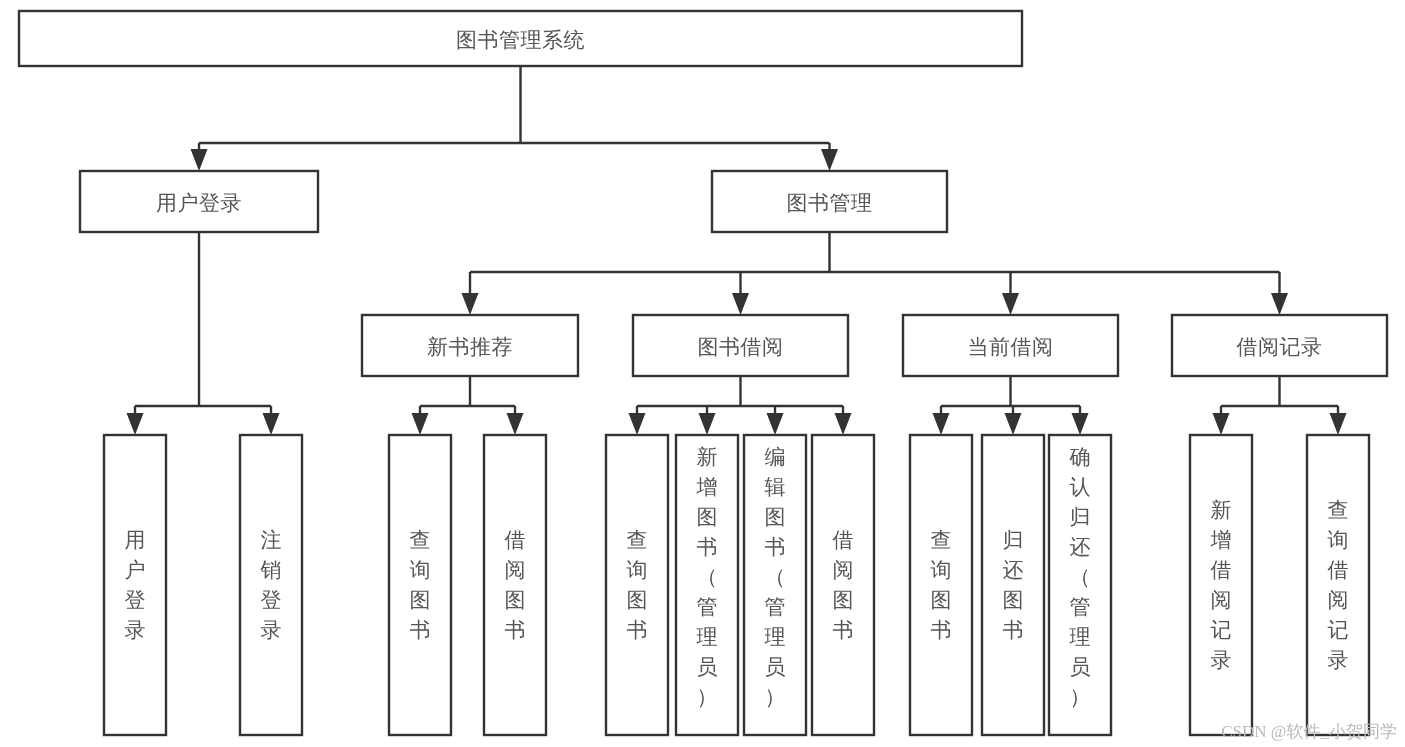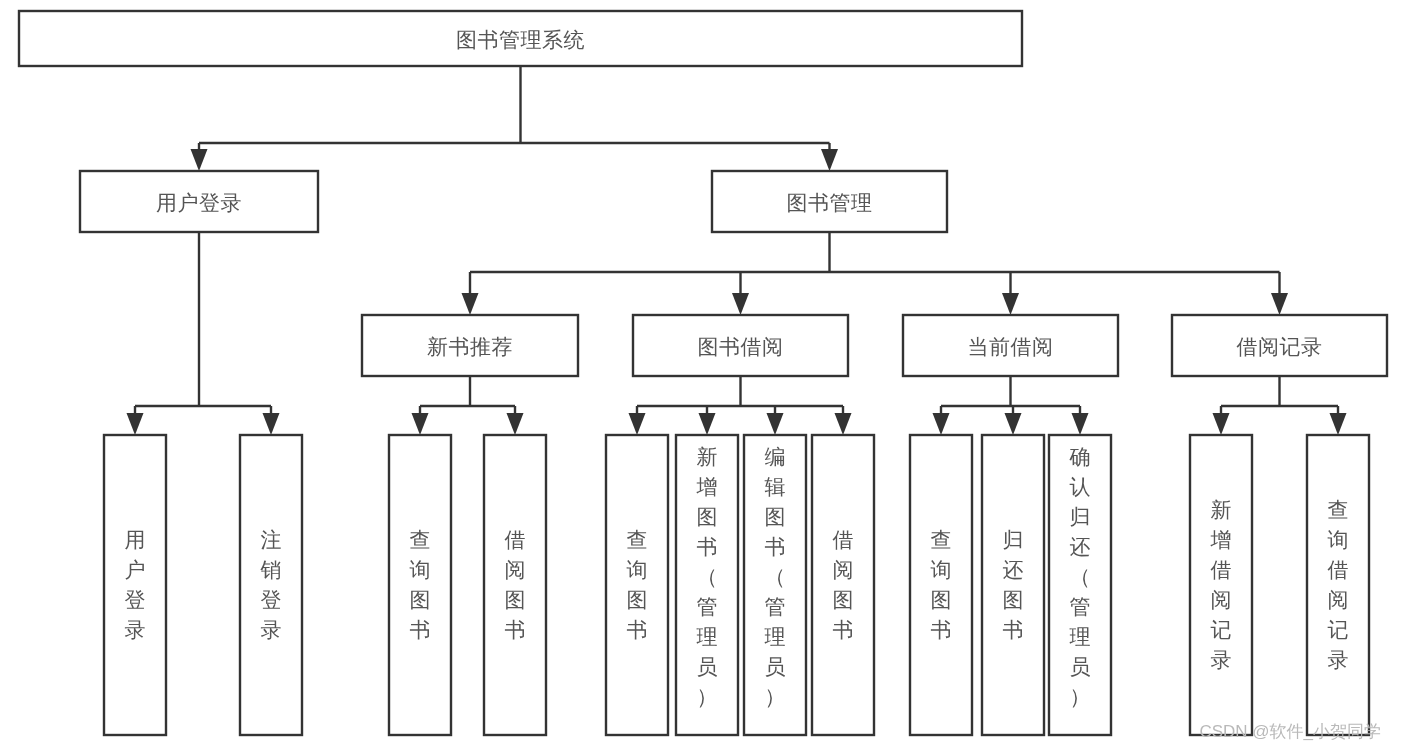--- a/index.html
+++ b/index.html
@@ -53,23 +53,23 @@
   }
   .node-label-v {
     fill: #555555;
     font-family: "DejaVu Sans", "Liberation Sans", sans-serif;
     font-size: 21px;
     text-anchor: middle;
     dominant-baseline: central;
   }
   .watermark-text {
     position: absolute;
-    right: 24px;
+    right: 8px;
     bottom: 4px;
-    font-family: Liberation Sans, sans-serif;
+    font-family: Liberation Serif, serif;
     font-size: 17px;
     color: #b9b9b9;
     white-space: nowrap;
     user-select: none;
   }
 </style>
 </head>
 <body>
 
 <div id="diagram-root">

